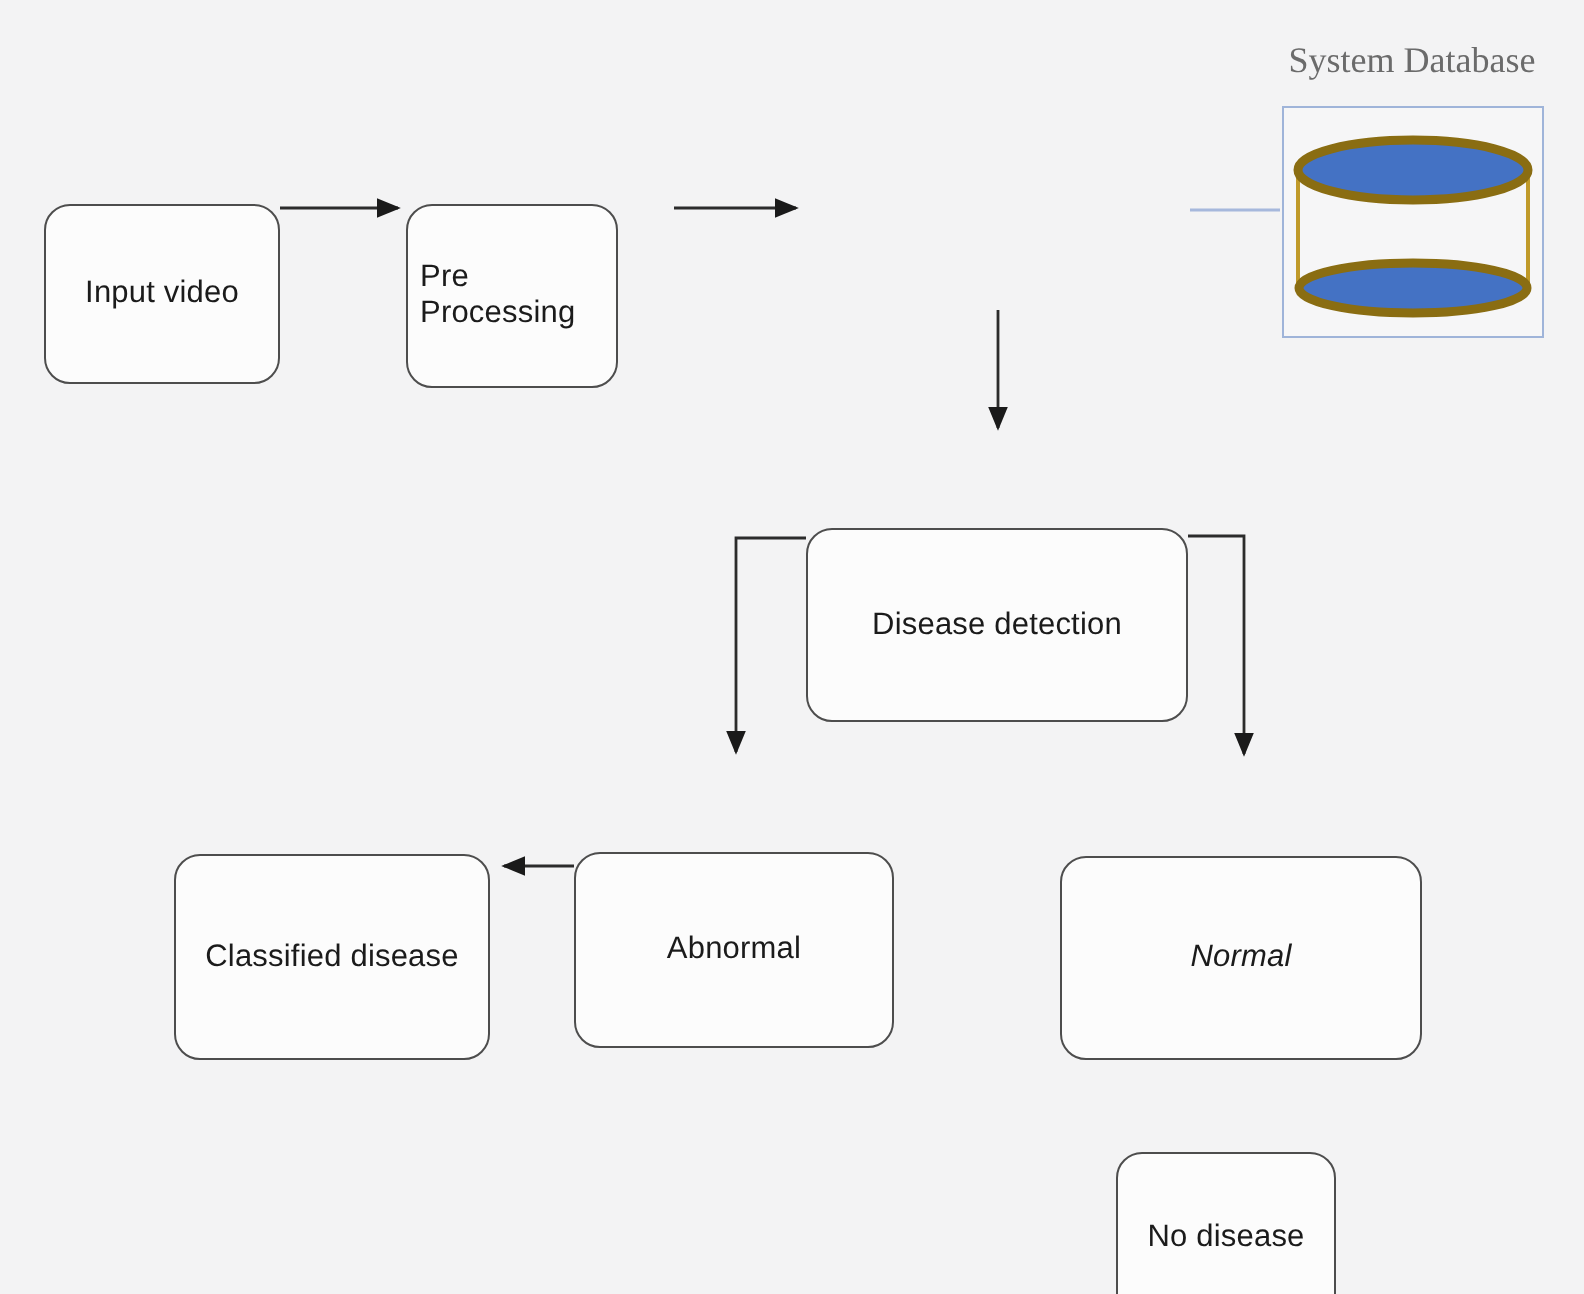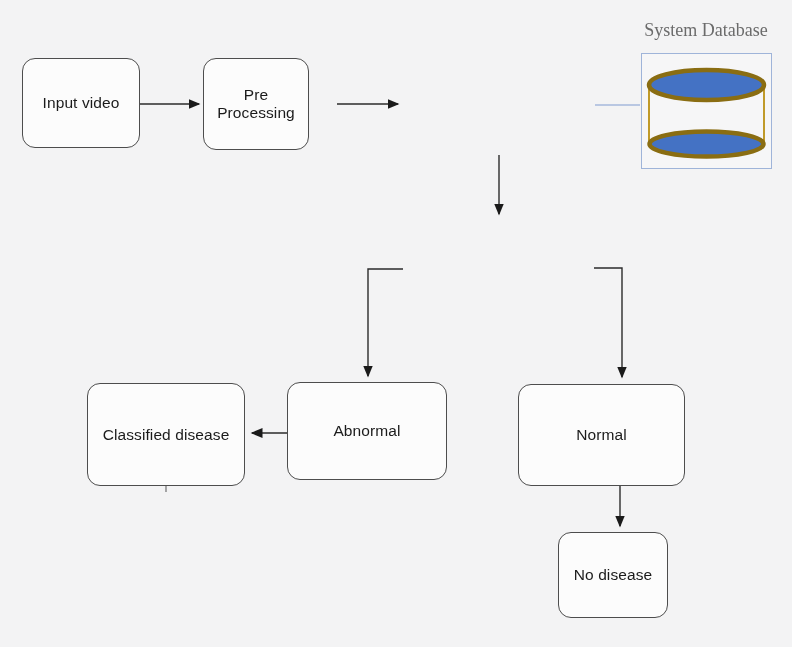--- a/index.html
+++ b/index.html
@@ -17,34 +17,34 @@
   }
   .node {
     position: absolute;
     box-sizing: border-box;
     background: #fcfcfc;
     border: 1.3px solid #4d4d4d;
     border-radius: 13px;
     display: flex;
     align-items: center;
     justify-content: center;
-    text-align: center;
     font-size: 15.5px;
     color: #1b1b1b;
     letter-spacing: 0.1px;
+    margin-top: 44px;
   }
   .node .label { padding: 0 6px; }
 
   #node-input-video        { left: 22px;  top: 58px;  width: 118px; height: 90px; }
   #node-pre-processing     { left: 203px; top: 58px;  width: 106px; height: 92px; }
   #node-neural-network     { left: 403px; top: 57px;  width: 192px; height: 98px; }
   #node-disease-detection  { left: 403px; top: 220px; width: 191px; height: 97px; }
   #node-abnormal           { left: 287px; top: 382px; width: 160px; height: 98px; }
   #node-classified-disease { left: 87px;  top: 383px; width: 158px; height: 103px; }
-  #node-normal             { left: 518px; top: 384px; width: 167px; height: 102px; }
+  #node-normal             { left: 530px; top: 384px; width: 181px; height: 102px; font-style: italic; }
   #node-no-disease         { left: 558px; top: 532px; width: 110px; height: 86px; }
 
   .db-label {
     position: absolute;
     left: 616px;
     top: 20px;
     width: 180px;
     text-align: center;
     font-family: "Liberation Serif", serif;
     font-size: 18px;
@@ -102,20 +102,23 @@
 
   <div class="node" id="node-input-video">
     <span class="label">Input video</span>
   </div>
 
   <div class="node" id="node-pre-processing">
     <span class="label">Pre Processing</span>
   </div>
 
 
+  <div class="node" id="node-disease-detection">
+    <span class="label">Disease detection</span>
+  </div>
 
   <div class="node" id="node-abnormal">
     <span class="label">Abnormal</span>
   </div>
 
   <div class="node" id="node-classified-disease">
     <span class="label">Classified disease</span>
   </div>
 
   <div class="node" id="node-normal">

